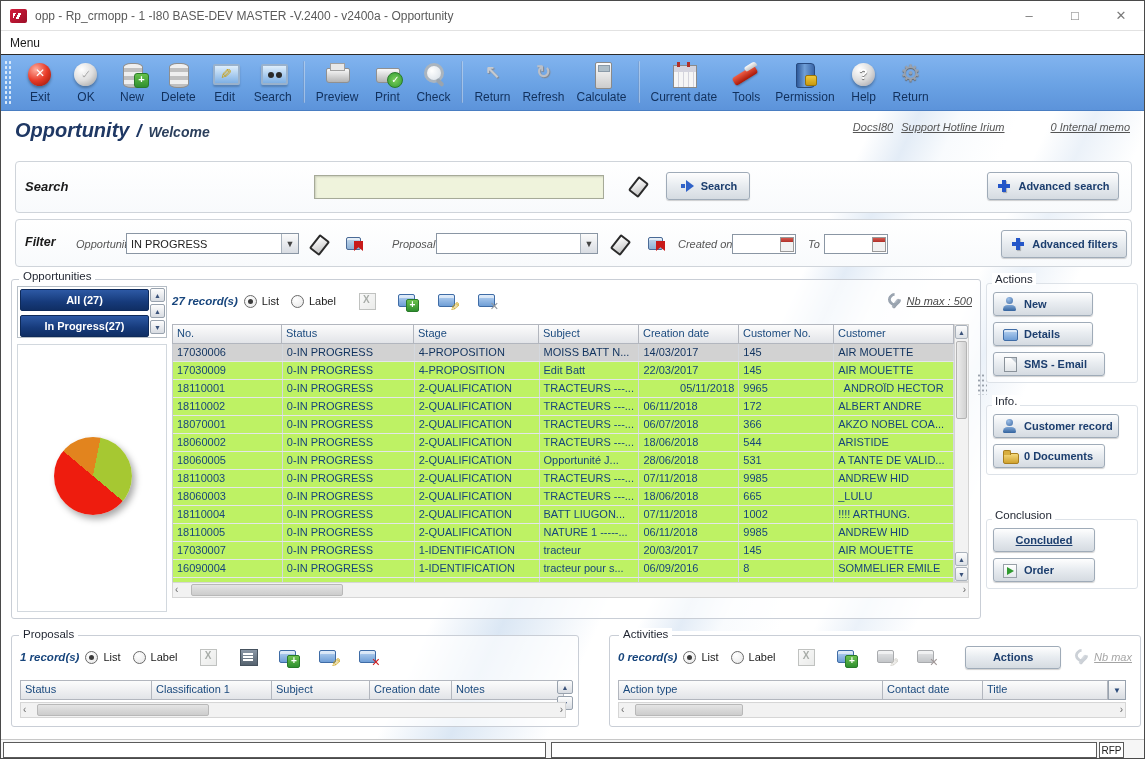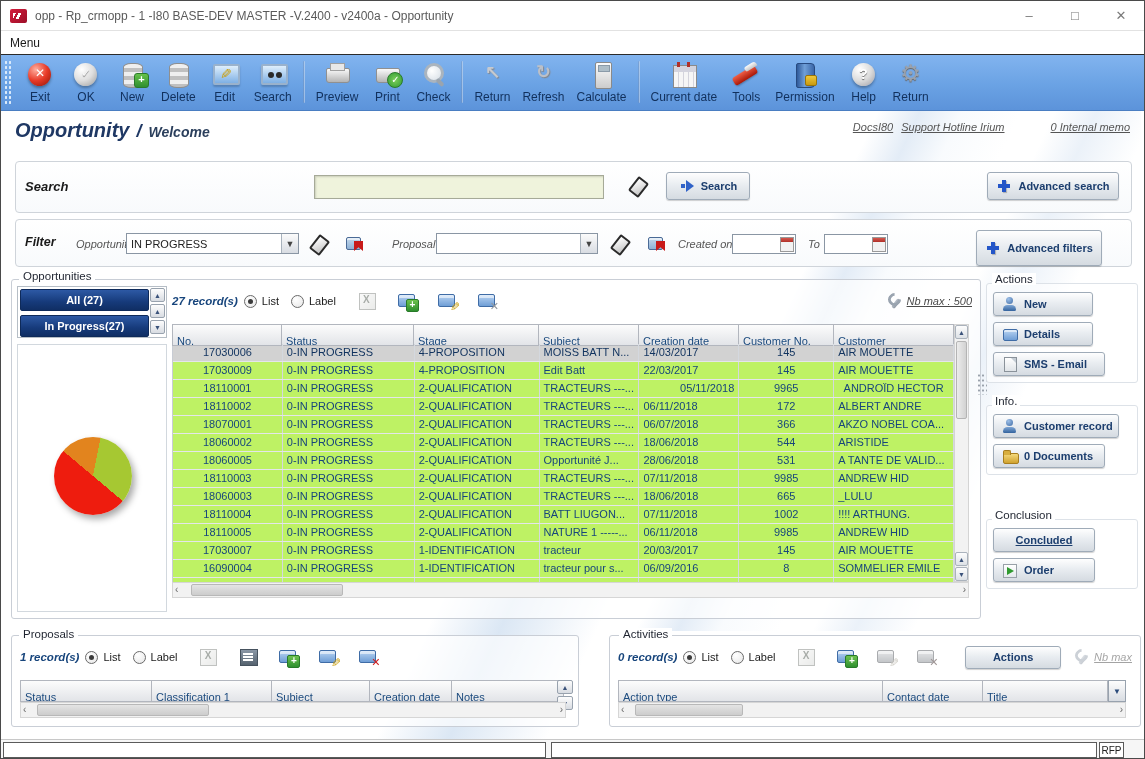--- a/index.html
+++ b/index.html
@@ -76,21 +76,21 @@
   .lab-b{font-size:13px;font-weight:bold;font-style:italic;color:#1a1a1a}
   .lab-i{font-size:11px;font-style:italic;color:#555}
 
   .search-panel{top:50px;height:52px}
   .search-panel .lab-b{position:absolute;left:9px;top:17px}
   .search-input{position:absolute;left:298px;top:13px;width:290px;height:24px;background:#eff3dc;border:1px solid #a6aa98;box-shadow:inset 1px 1px 2px rgba(0,0,0,.15);font-size:12px;padding:0 4px}
   .search-panel .sic-eraser{position:absolute;left:612px;top:15px}
   .btn{background:linear-gradient(#fefefe,#e9edf1 45%,#d5dbe1);border:1px solid #9fabb8;border-radius:3px;color:#1c3e6e;font-weight:bold;font-size:11px;display:flex;align-items:center;justify-content:center;gap:6px;box-shadow:0 1px 1px rgba(0,0,0,.18)}
   .search-go{position:absolute;left:650px;top:10px;width:84px;height:28px}
   .adv-search{position:absolute;right:12px;top:10px;width:132px;height:28px}
-  .adv-filters{position:absolute;right:29px;top:10px;width:126px;height:36px}
+  .adv-filters{position:absolute;right:4px;top:10px;width:126px;height:28px}
 
   .filter-panel{top:108px;height:48px}
   .filter-panel .lab-b{position:absolute;left:9px;top:15px;font-size:12.5px}
   .fl-opp{position:absolute;left:60px;top:18px}
   .fl-prop{position:absolute;left:376px;top:18px}
   .fl-created{position:absolute;left:662px;top:18px}
   .fl-to{position:absolute;left:792px;top:18px}
   .select{position:absolute;height:21px;background:#fff;border:1px solid #8a96a4;display:flex;align-items:center;font-size:11px;color:#222;padding-left:4px}
   .sel-opp{left:110px;top:13px;width:173px}
   .sel-prop{left:420px;top:13px;width:162px}
@@ -147,28 +147,28 @@
   .sic-eraser::before{left:4px;top:1px;width:9px;height:14px;border-radius:2px;background:linear-gradient(120deg,#ffffff,#c6c6c6);border:2px solid #2a2a2a;transform:rotate(38deg)}
   .sic-flag::before{left:0;top:3px;width:13px;height:11px;border-radius:2px;background:linear-gradient(#c4d8ec,#8fb2d6);border:1px solid #4a6a96;box-shadow:inset 0 2px 0 rgba(255,255,255,.6)}
   .sic-flag::after{left:8px;top:7px;width:9px;height:10px;background:#c81a1a;clip-path:polygon(0 0,100% 0,100% 100%,50% 62%,0 100%)}
   .sic-wrench{width:16px;height:17px}
   .sic-wrench::before{left:8px;top:5px;width:4px;height:11px;background:linear-gradient(90deg,#b8c0ca,#8f98a4);transform:rotate(38deg);border-radius:2px}
   .sic-wrench::after{left:2px;top:0;width:7px;height:7px;border:3px solid #9aa4b0;border-radius:50%;border-top-color:transparent;transform:rotate(45deg)}
 
   
   .tbl{position:absolute;left:160px;top:44px;width:797px;height:274px}
   .thead{display:flex;width:782px;height:20px}
-  .th{height:20px;background:linear-gradient(#fcfcfc,#e2e4e8);border:1px solid #b2b6be;border-left:none;font-size:11px;color:#1b4a7e;padding:10px 4px;white-space:nowrap;overflow:hidden}
+  .th{height:20px;background:linear-gradient(#fcfcfc,#e2e4e8);border:1px solid #b2b6be;border-left:none;font-size:11px;color:#1b4a7e;padding:2px 4px;white-space:nowrap;overflow:hidden}
   .th:first-child{border-left:1px solid #b2b6be}
   .tbody{width:782px;height:238px;overflow:hidden;background:#fff;border-left:1px solid #c8ccd4}
   .trow{display:flex;height:18px;border-bottom:1px solid #e4e6ea;background:#bef264}
   .trow.sel{background:#d2d2d2}
   .td{height:100%;font-size:11px;color:#17457c;padding:1.5px 4px;border-right:1px solid #d4d8de;white-space:nowrap;overflow:hidden;text-overflow:ellipsis}
   .trow.sel .td{color:#10325e}
-  .ta-r{text-align:center}
+  .ta-r{text-align:left}
   .vscroll{position:absolute;right:0;top:0;width:15px;height:258px;background:#f2f2f2;border:1px solid #d4d4d4}
   .vs-btn{position:absolute;left:0;width:13px;height:14px;background:linear-gradient(#fdfdfd,#dde1e6);border:1px solid #aab2bc;border-radius:2px;font-size:7px;color:#3a527a;display:flex;align-items:center;justify-content:center}
   .vs-thumb{position:absolute;left:1px;top:16px;width:11px;height:78px;background:linear-gradient(90deg,#ececec,#d2d2d2);border:1px solid #b4b4b4;border-radius:2px}
   .hscroll{position:absolute;height:16px;background:#f2f2f2;border:1px solid #d6d6d6;font-size:10px;color:#6a6a6a}
   .hs-l{position:absolute;left:2px;top:1px}
   .hs-r{position:absolute;right:2px;top:1px}
   .hs-thumb{position:absolute;top:1px;bottom:1px;background:linear-gradient(#e4e4e4,#cccccc);border:1px solid #b8b8b8;border-radius:2px}
   .tbl .hscroll{left:0;bottom:0;width:797px}
   .tbl .hs-thumb{left:18px;width:152px}
   .grip-dots{position:absolute;left:976px;top:262px;width:10px;height:22px;background-image:radial-gradient(circle,#9aa2ac 1px,transparent 1.2px);background-size:4px 5px}

